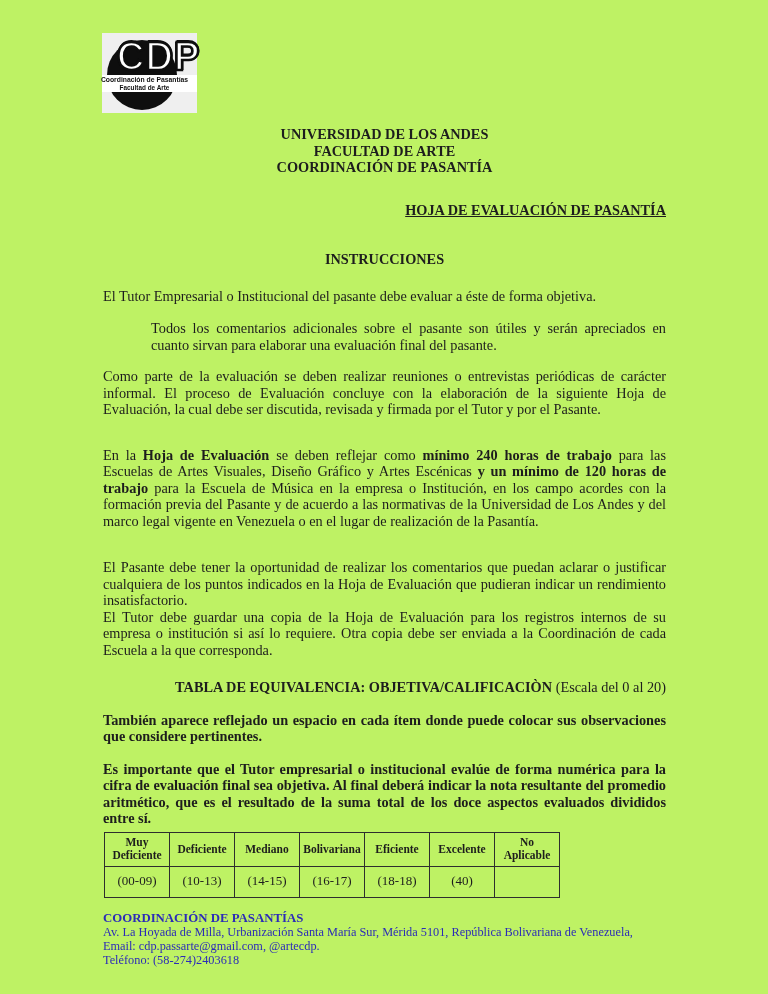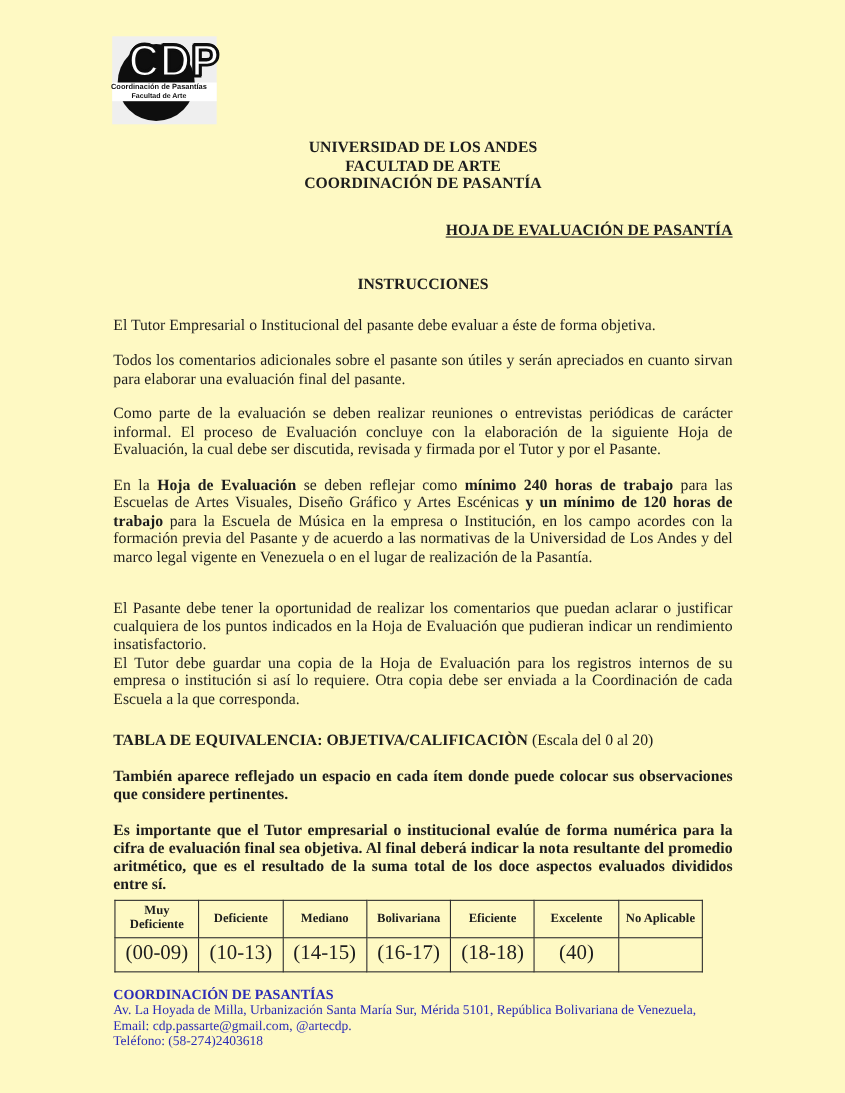--- a/index.html
+++ b/index.html
@@ -1,18 +1,18 @@
 <!DOCTYPE html>
 <html><head>
 <meta charset="utf-8">
 <style>
   html,body { margin:0; padding:0; background:#fff; }
   .page {
     position:relative; width:768px; height:994px; box-sizing:border-box;
-    background:#fef9c3; overflow:hidden;
+    background:#bef264; overflow:hidden;
     padding:0 102px 0 103px;
     font-family:"Liberation Serif", serif;
     font-size:14.3px; line-height:16.5px; color:#1d1d1d;
   }
 
   
   .logo { position:relative; margin-top:33px; margin-left:-1px;
           width:95px; height:80px; background:#efefef; }
   .logo-circle { position:absolute; left:5px; top:7px; width:70px; height:70px;
                  background:#0e0e0e; border-radius:50%; }
@@ -34,37 +34,37 @@
               letter-spacing:1px; }
 
   
   .doc-header { margin-top:13px; text-align:center; font-weight:bold; }
   .doc-title  { margin-top:26px; text-align:right; font-weight:bold;
                 text-decoration:underline; }
   .instr-heading { margin-top:33px; text-align:center; font-weight:bold; }
 
   
   p { margin:0; text-align:justify; }
-  .p1 { margin-top:20px; } .p2 { margin-top:16px; } .p3 { margin-top:15px; }
-  .p4 { margin-top:15px; } .p5 { margin-top:30px; } .p6 { margin-top:0; }
+  .p1 { margin-top:20px; } .p2 { margin-top:16px;margin-left:48px; } .p3 { margin-top:15px; }
+  .p4 { margin-top:29px; } .p5 { margin-top:30px; } .p6 { margin-top:0; }
   .b  { font-weight:bold; }
 
-  .equiv-heading { margin-top:21px; text-align:left; font-weight:bold; }
+  .equiv-heading { margin-top:21px; text-align:right; font-weight:bold; }
   .equiv-heading .normal { font-weight:normal; }
   .bp { font-weight:bold; }
   .bp1 { margin-top:16px; } .bp2 { margin-top:16px; }
 
   
   table.equiv { border-collapse:collapse; table-layout:fixed;
-                width:535px; margin-top:5px; margin-left:1px; }
+                width:456px; margin-top:5px; margin-left:1px; }
   table.equiv th, table.equiv td {
     border:1.6px solid #2e2e2e; text-align:center; vertical-align:middle;
     padding:2px 3px; box-sizing:border-box; }
   table.equiv th { font-size:11.5px; line-height:13px; font-weight:bold; height:34px; }
-  table.equiv td { font-size:19px; height:31px; }
+  table.equiv td { font-size:13px; height:31px; }
 
   
   .footer { margin-top:13px; font-size:12.3px; line-height:14.2px; color:#2b2bb8; }
   .footer .ftitle { font-weight:bold; font-size:12.8px; }
   .email-link { color:inherit; cursor:pointer; }
 </style>
 </head>
 <body>
 
 <div class="page">

